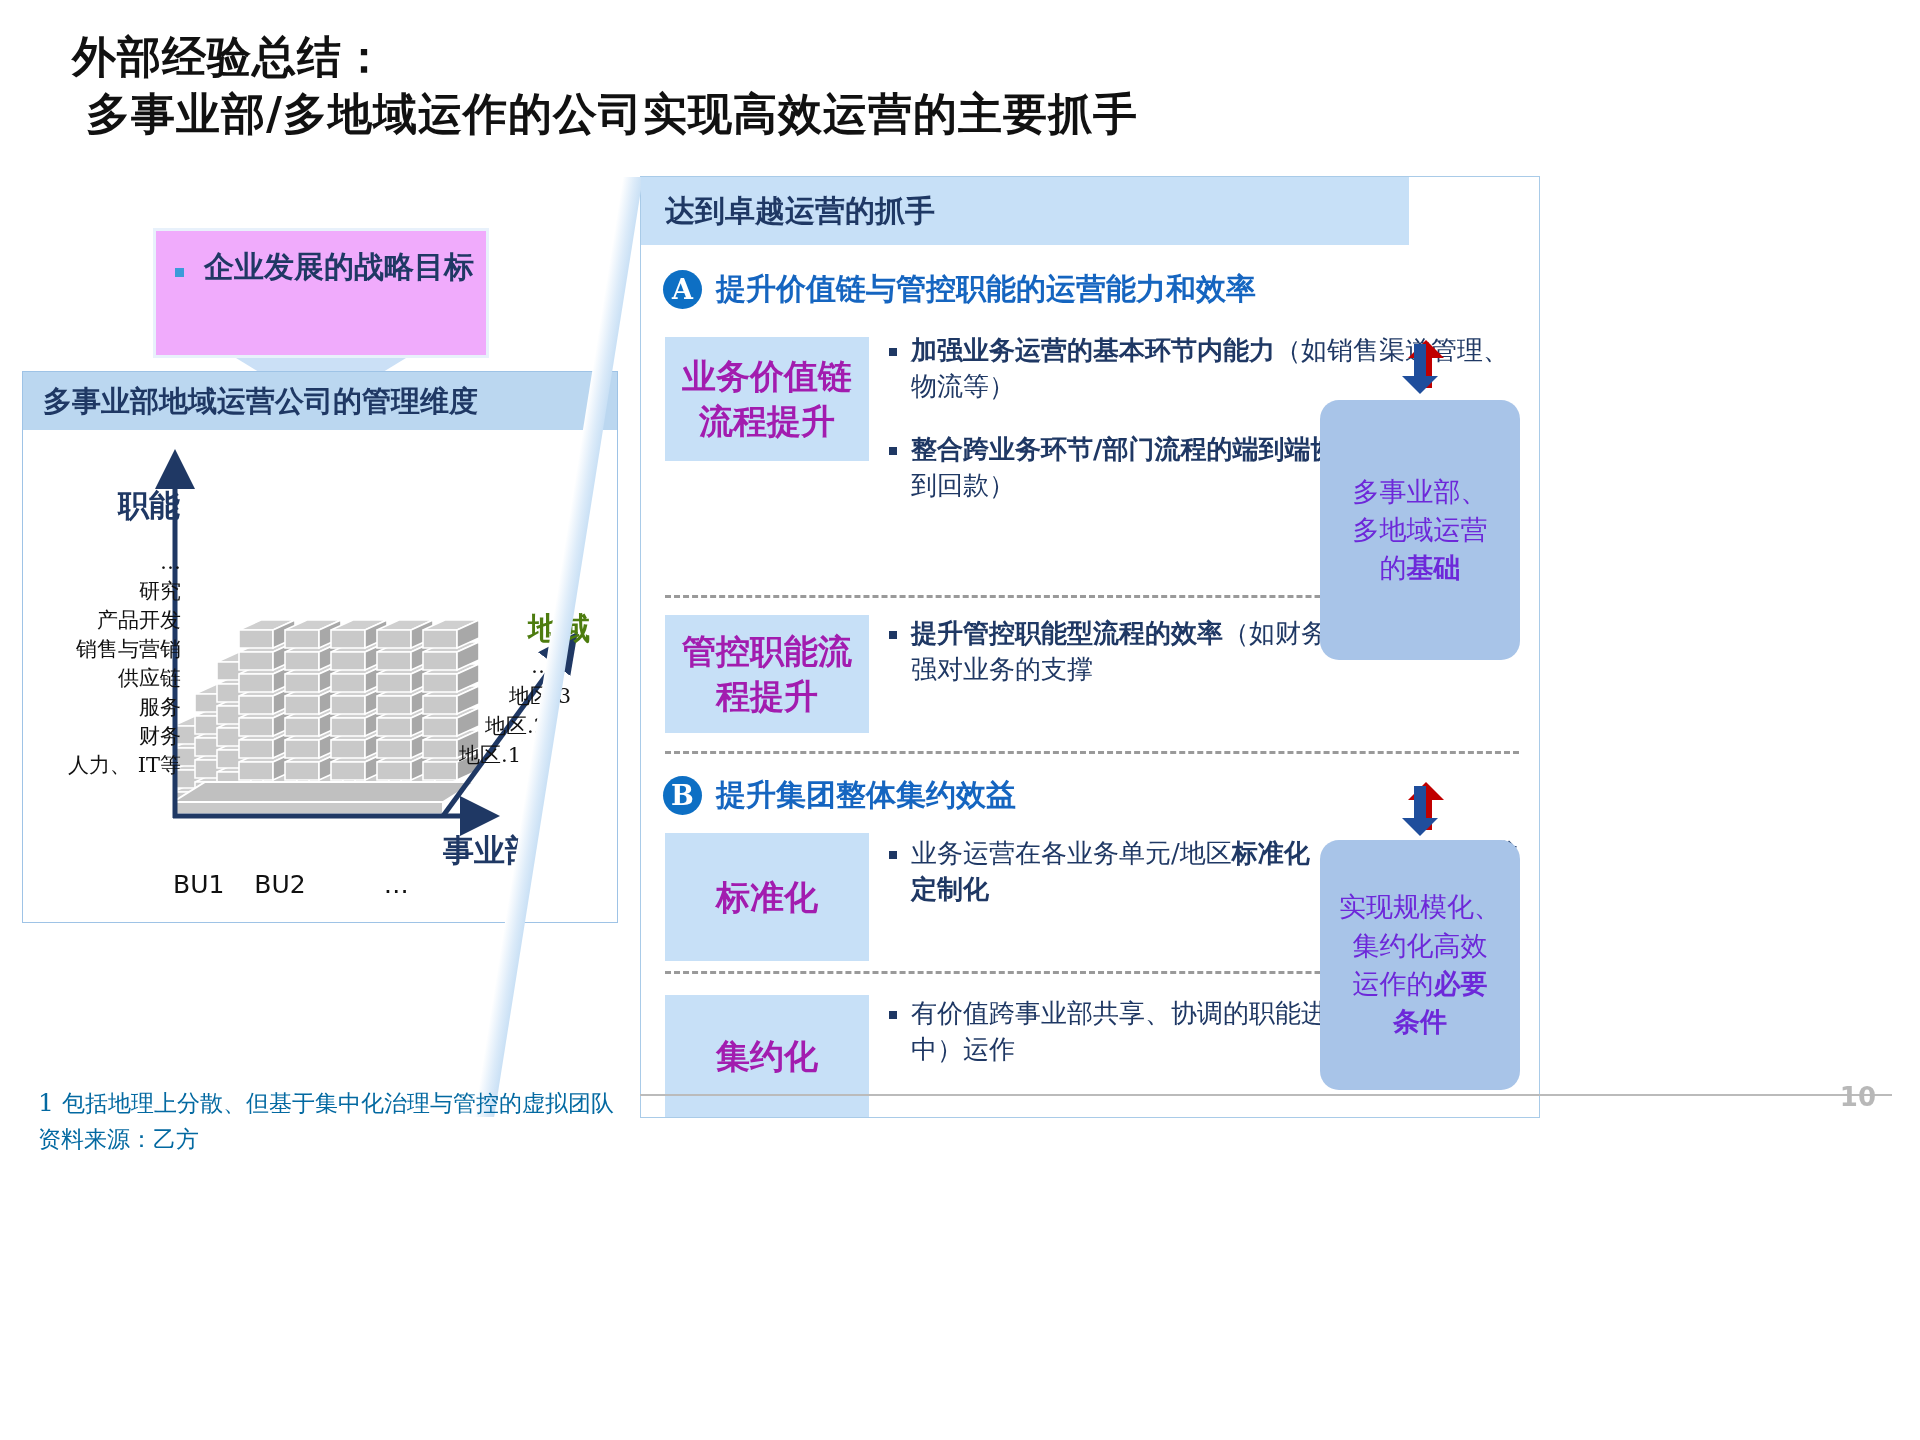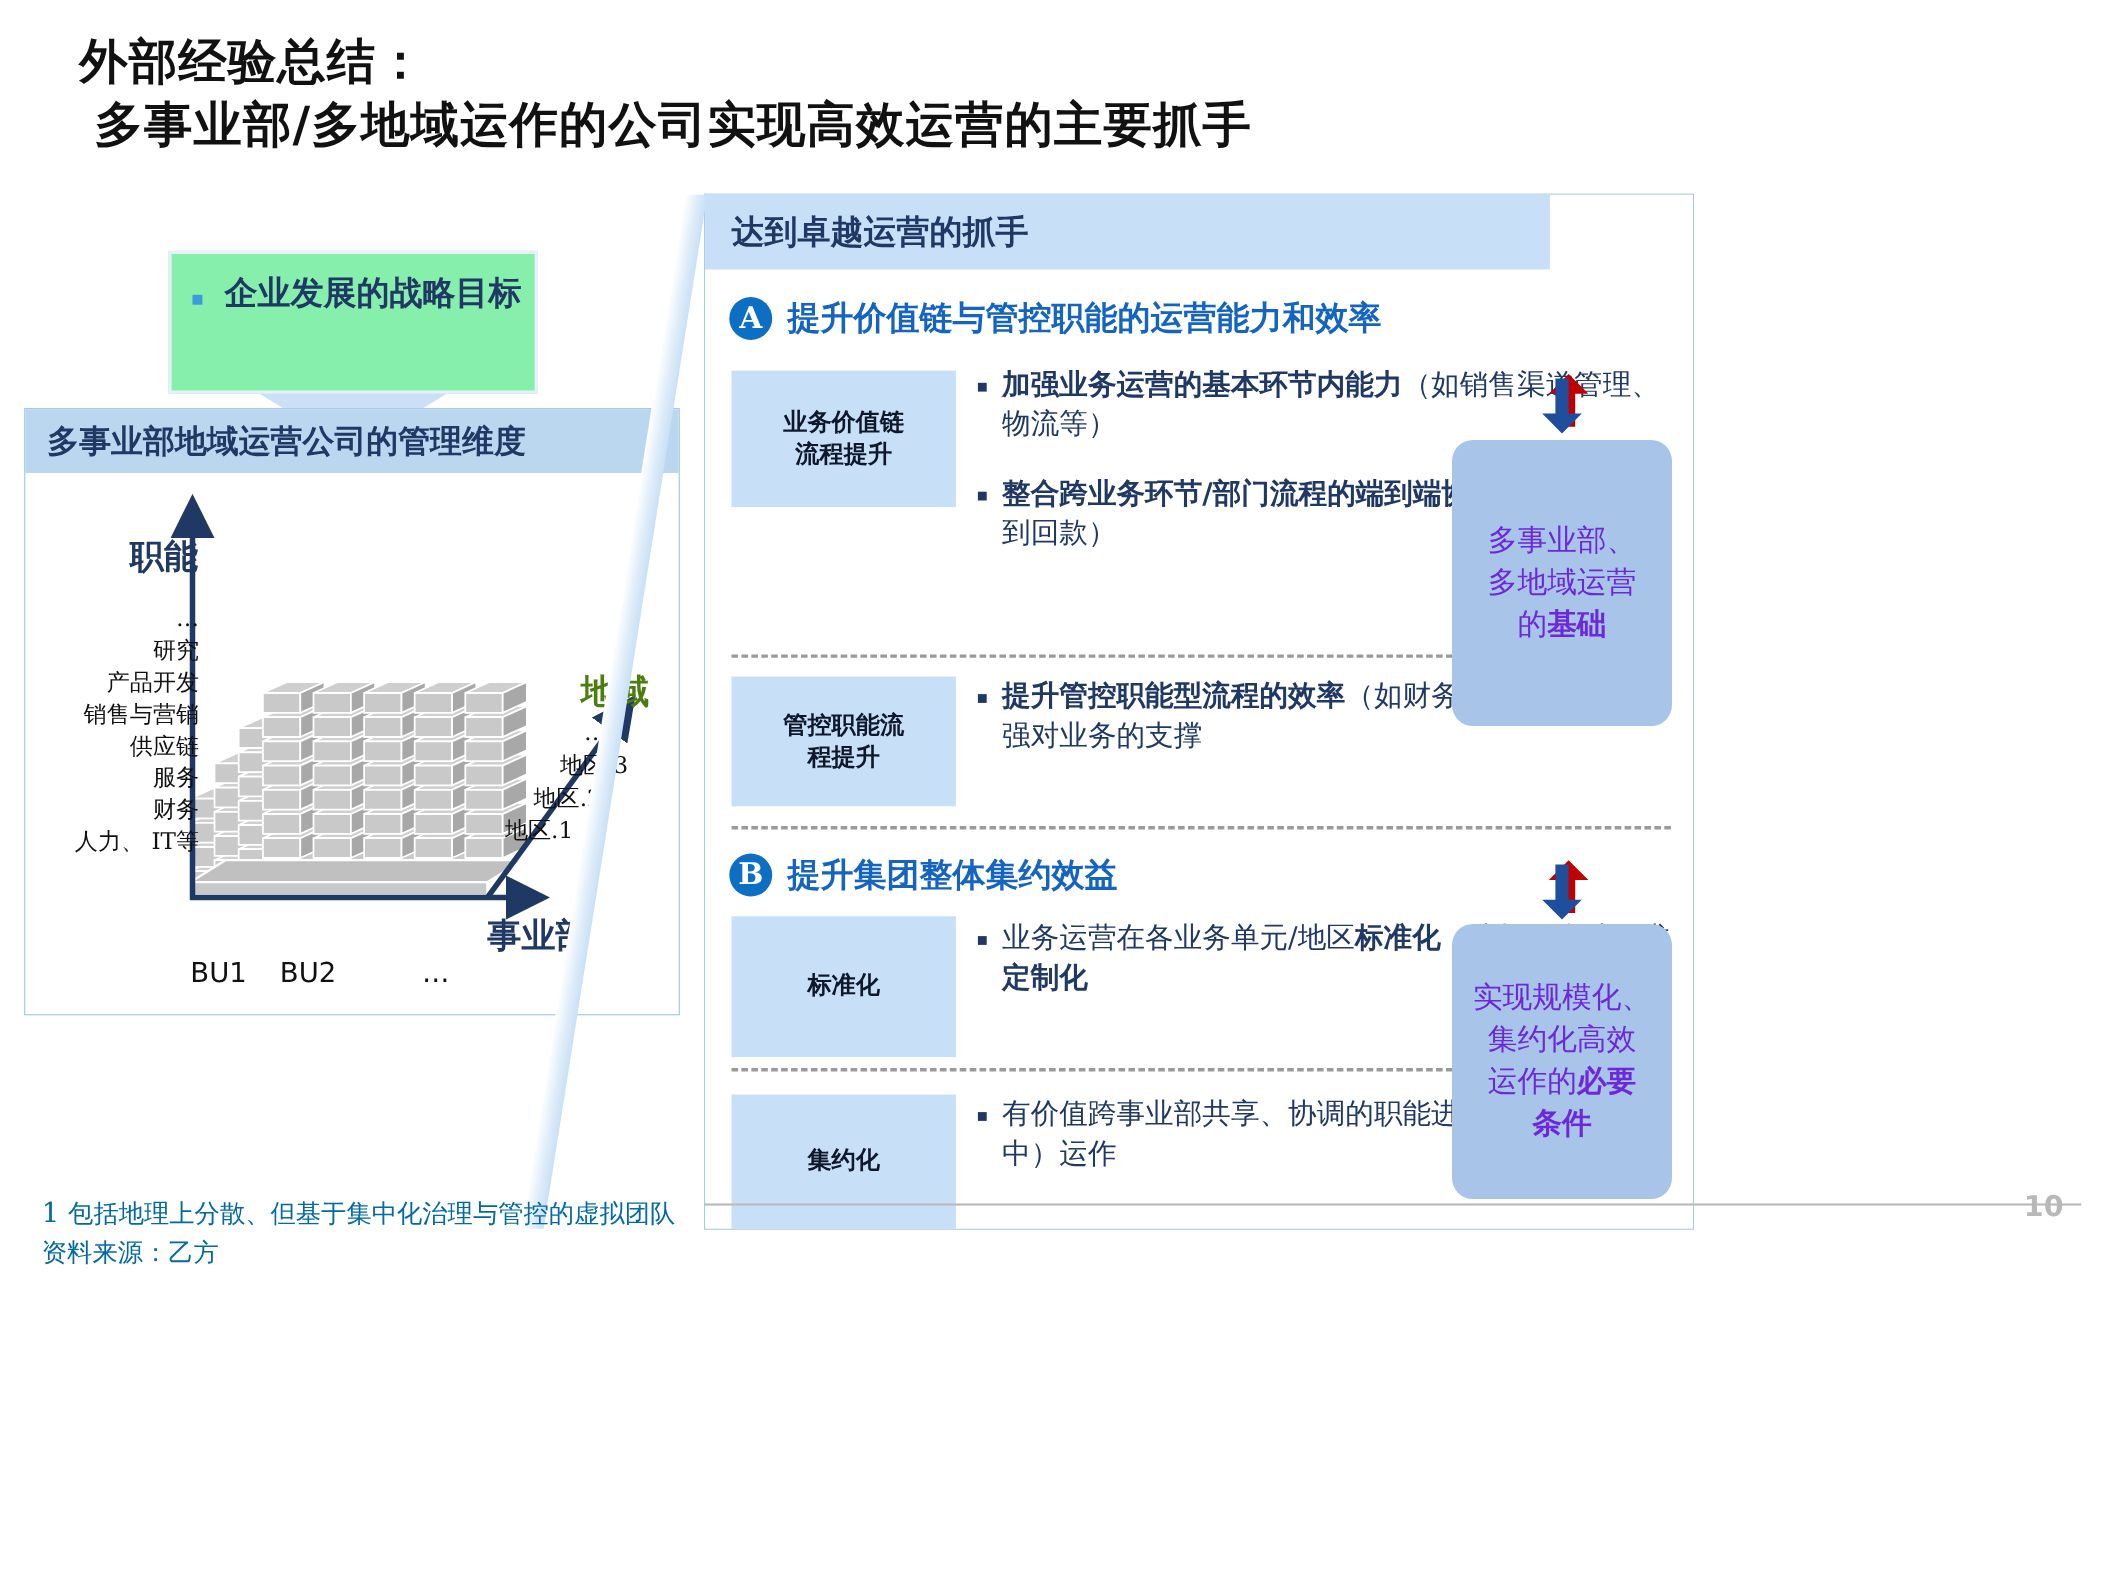--- a/index.html
+++ b/index.html
@@ -19,21 +19,21 @@
     font-family:"DejaVu Serif","Liberation Serif",serif;
     font-weight:bold;color:#111111;
     font-size:44px;line-height:1.30;
     letter-spacing:1px;
   }
   .title .l2{padding-left:14px;}
 
   
   .pentagon{
     position:absolute;left:153px;top:228px;width:336px;height:130px;
-    background:#86efac;
+    background:#f0abfc;
     box-shadow:0 0 0 3px #E8F1FB inset;
   }
   .pentagon:after{
     content:"";position:absolute;left:50%;top:130px;
     transform:translateX(-50%);
     border-left:85px solid transparent;
     border-right:85px solid transparent;
     border-top:52px solid #CBE0F6;
   }
   .pent-bullet{
@@ -126,21 +126,21 @@
   }
   .sec-title{
     font-family:"DejaVu Serif","Liberation Serif",serif;
     font-weight:bold;font-size:30px;color:#1565C0;white-space:nowrap;
   }
 
   .rowlabel{
     position:absolute;background:#C7E0F7;
     display:flex;align-items:center;justify-content:center;
     font-family:"DejaVu Serif","Liberation Serif",serif;
-    font-weight:bold;font-size:22px;color:#0f172a;
+    font-weight:bold;font-size:34px;color:#a21caf;
     line-height:1.32;text-align:center;
   }
   .bullet-block{position:absolute;}
   .bullet{
     display:flex;gap:14px;
     font-family:"DejaVu Serif","Liberation Serif",serif;
     font-size:26px;line-height:1.40;color:#1F3864;
   }
   .bullet .dot{
     width:8px;height:8px;background:#1F3864;flex:none;margin-top:16px;

